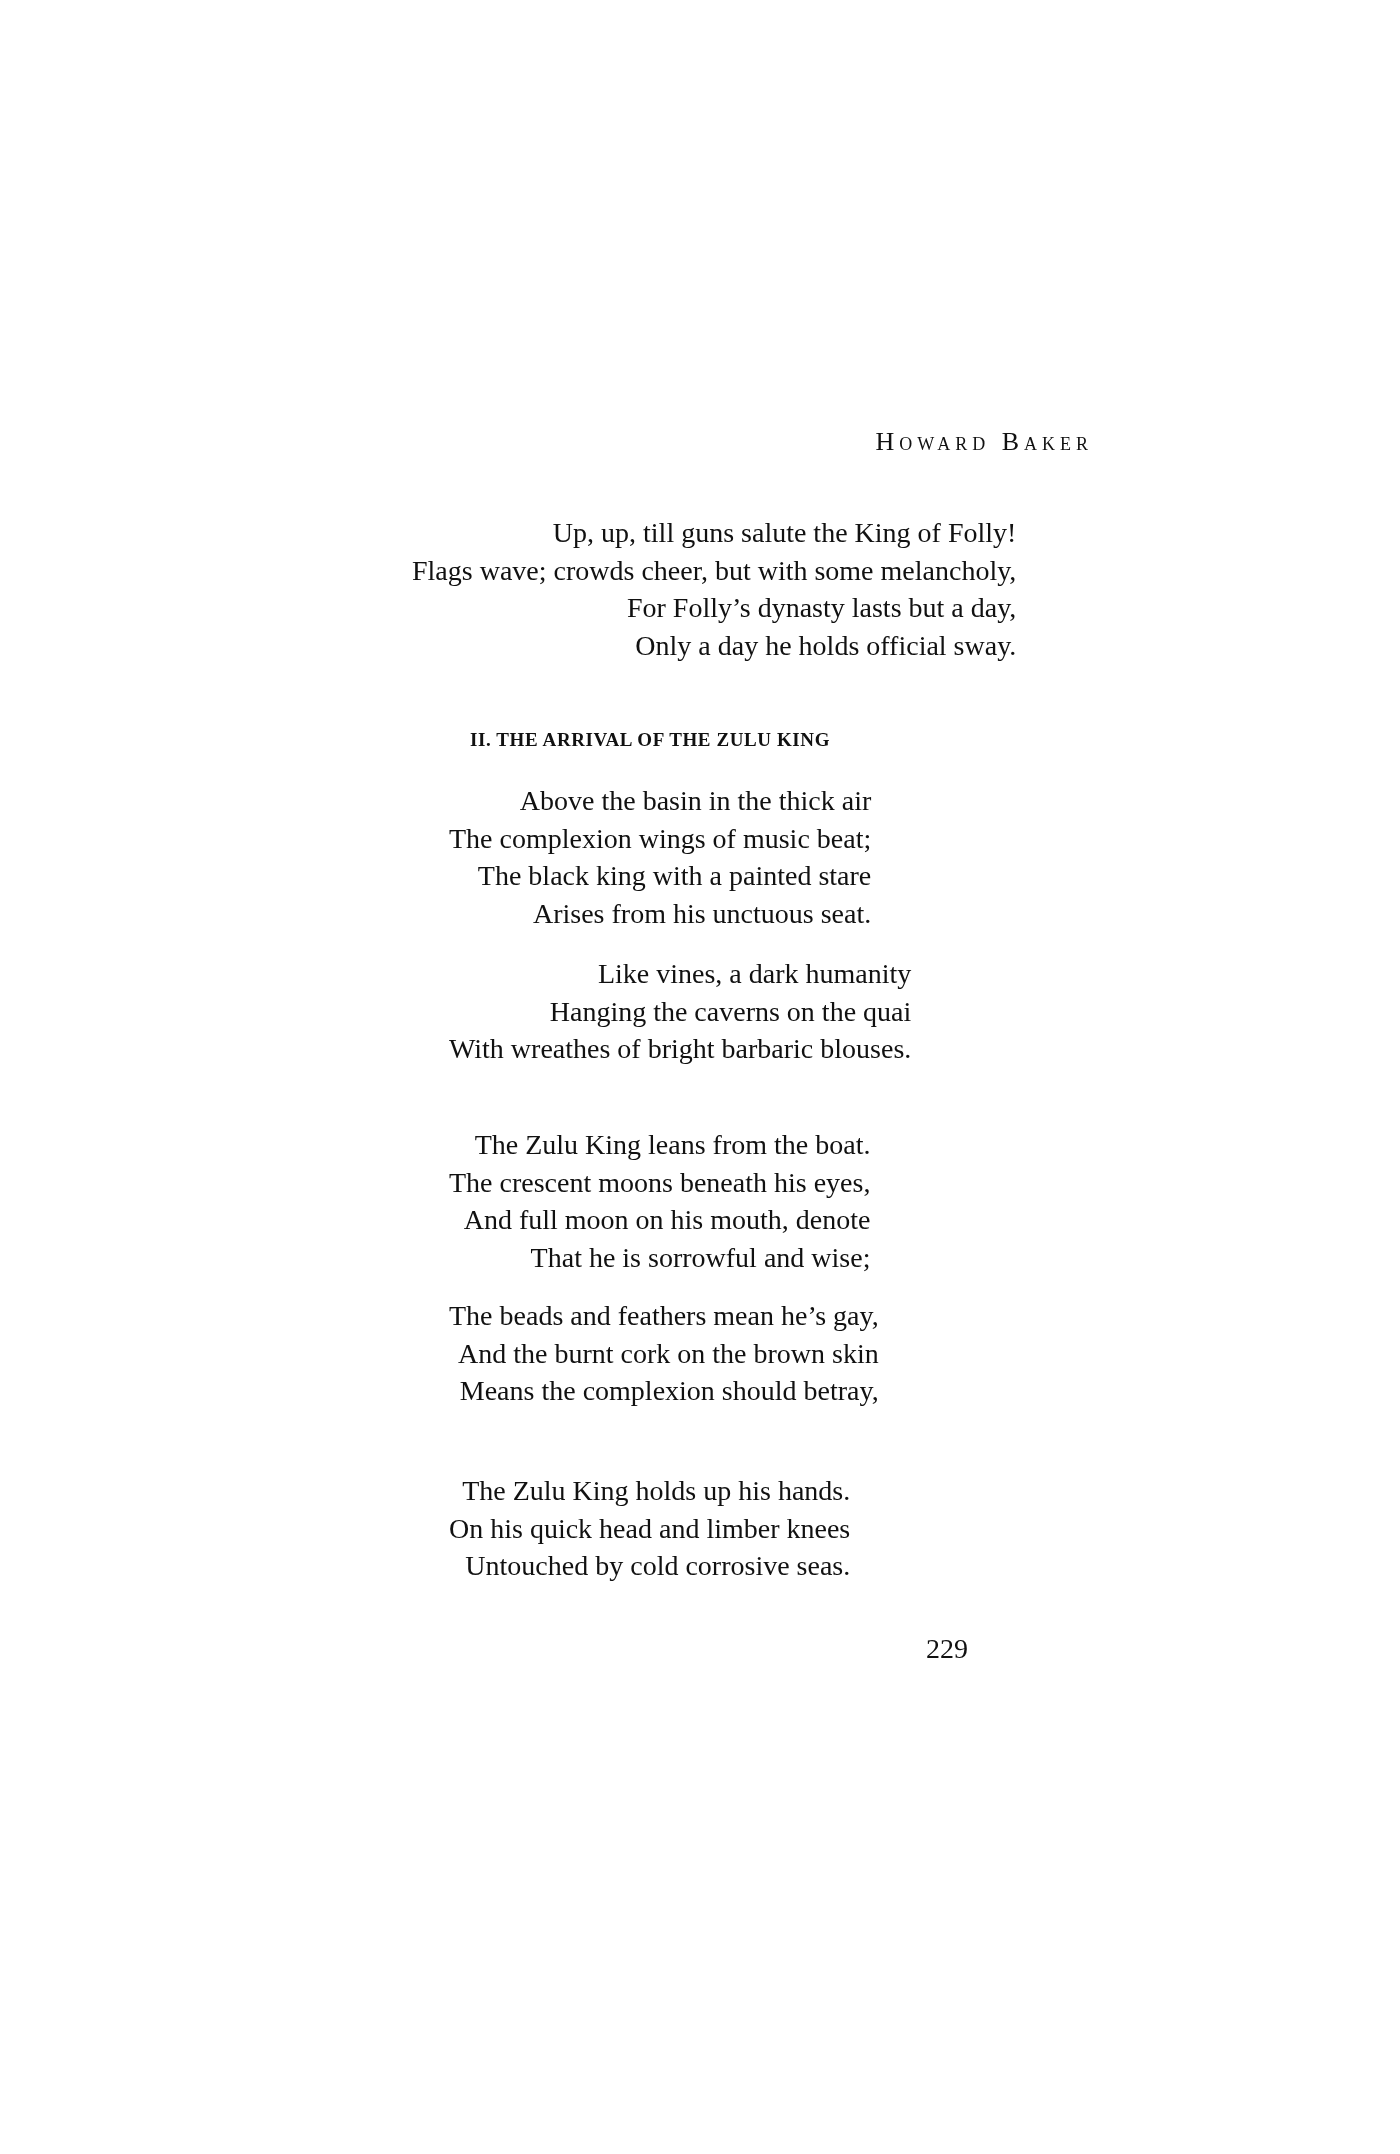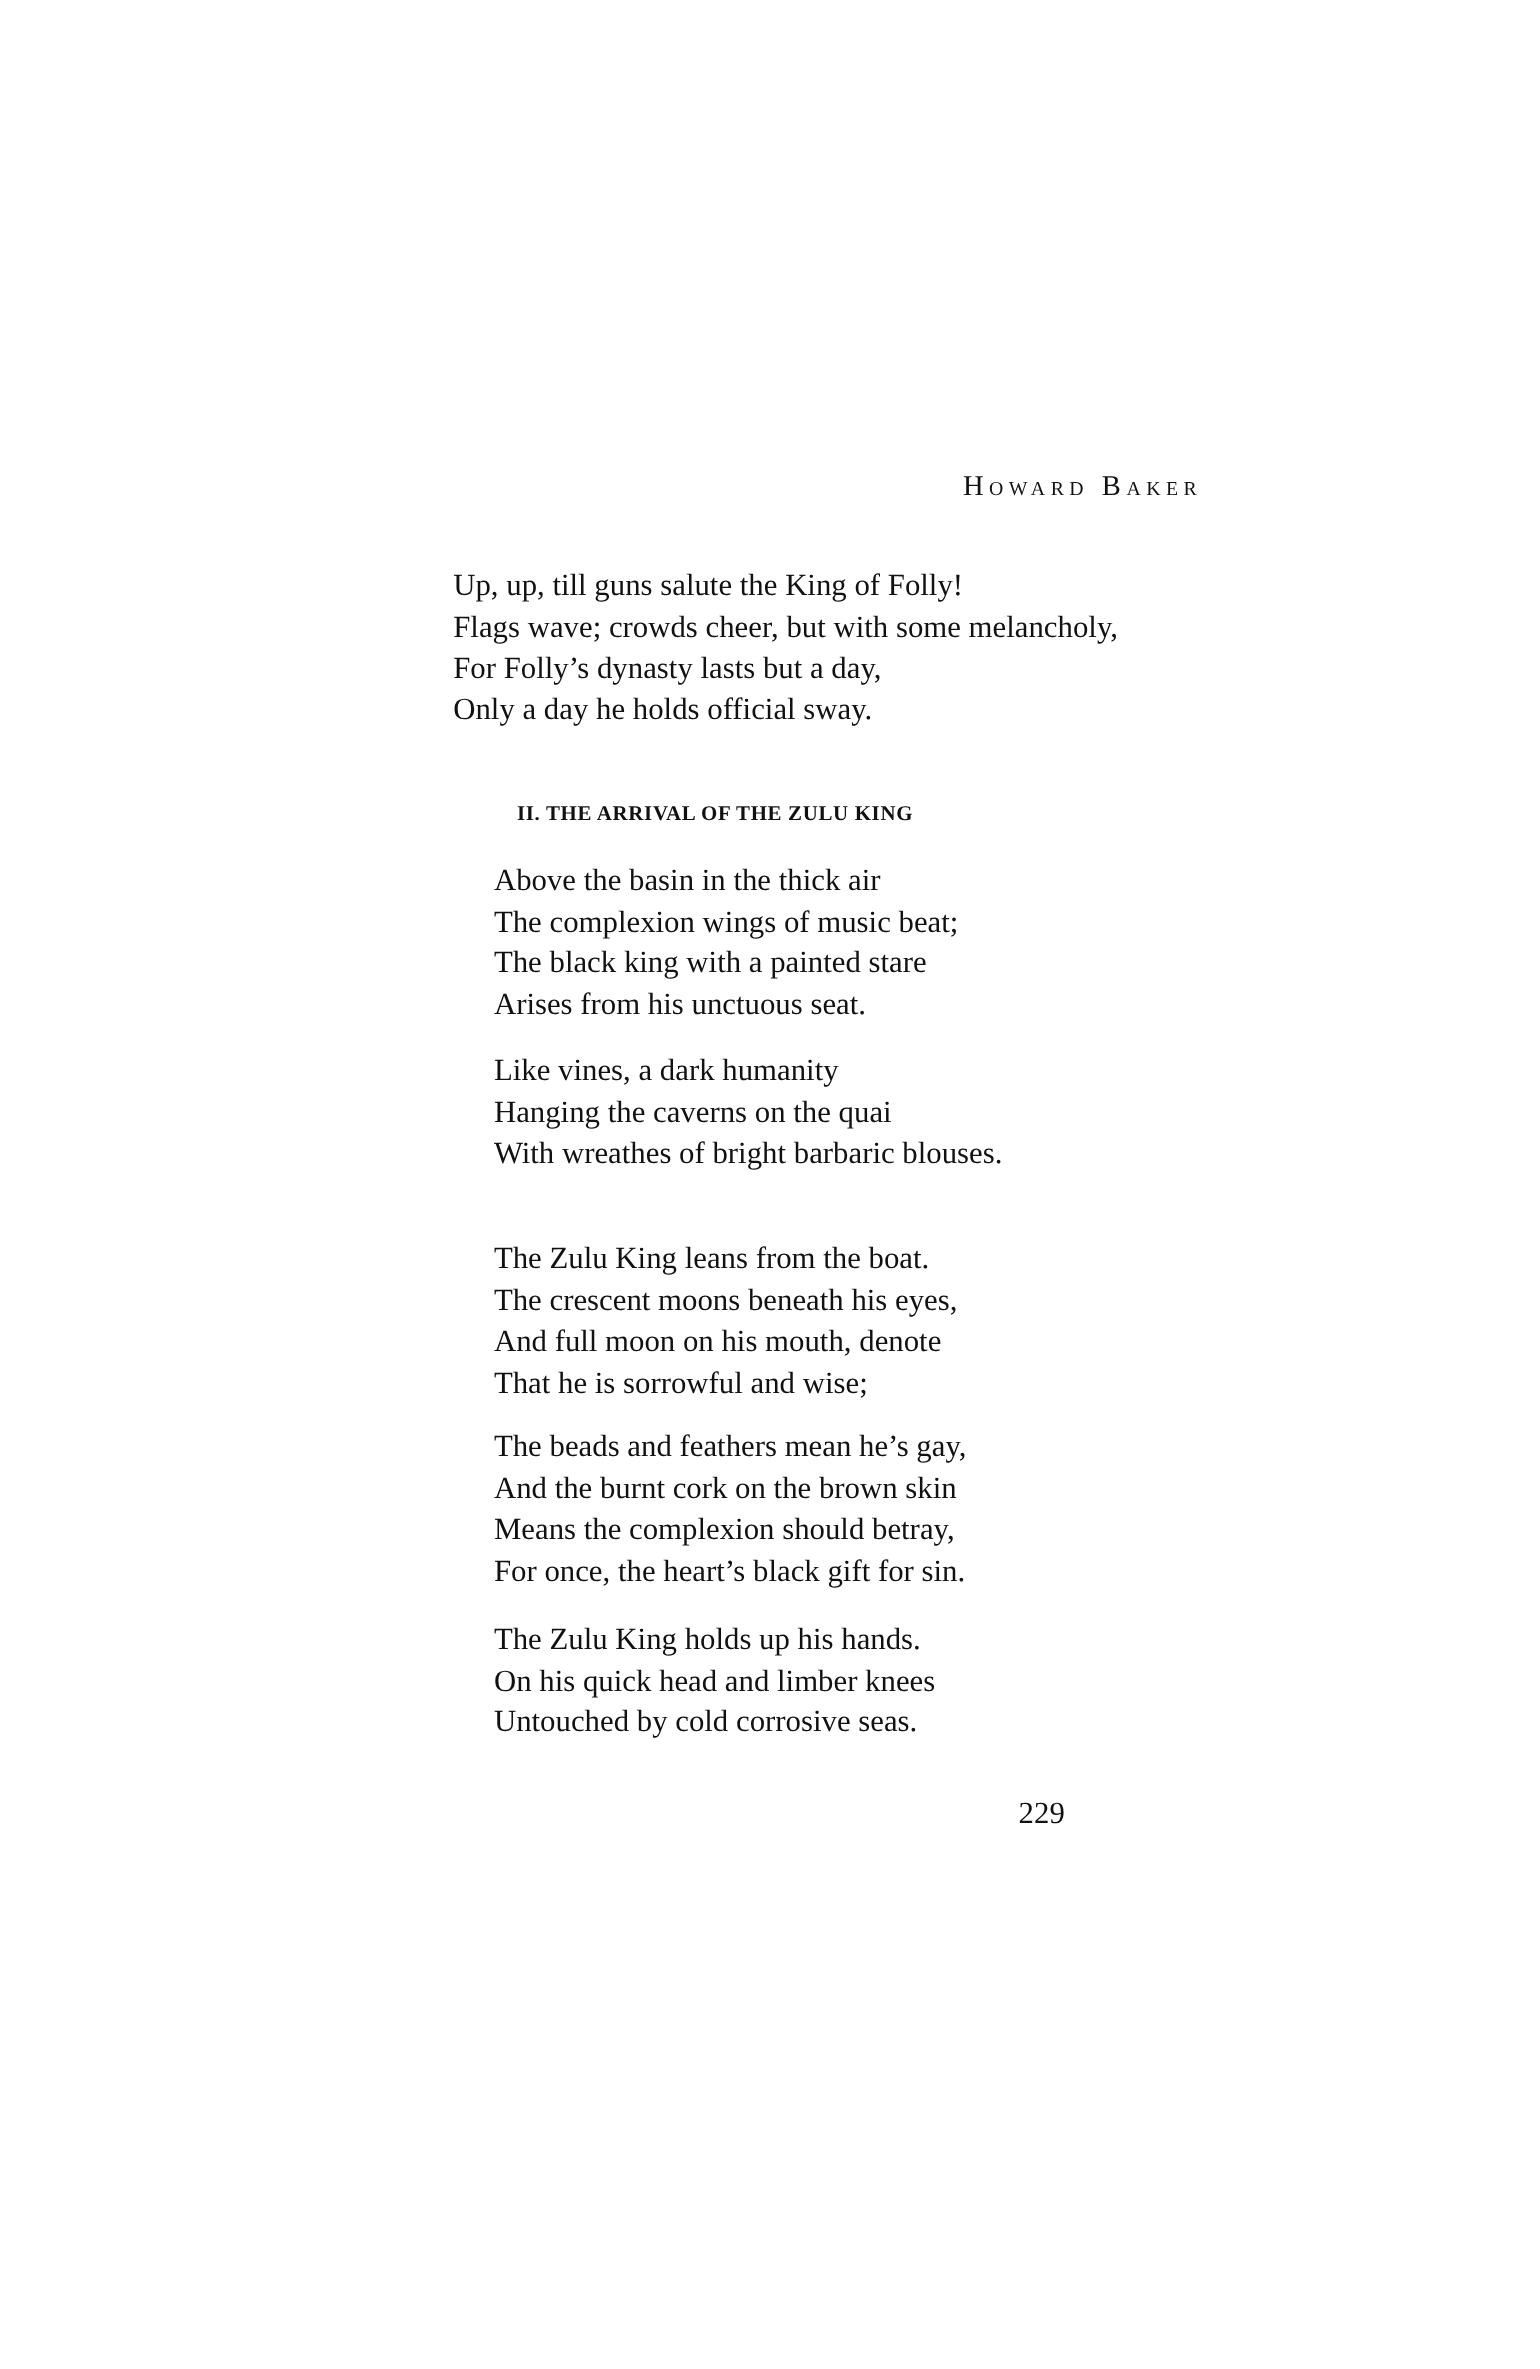--- a/index.html
+++ b/index.html
@@ -2,21 +2,21 @@
 <html><head>
   <meta charset="utf-8">
   <style>
     html, body { margin: 0; padding: 0; background: #ffffff; }
     body { width: 1400px; height: 2154px; position: relative; overflow: hidden;
            font-family: "Liberation Serif", "DejaVu Serif", serif; color: #111111; }
     .page { position: absolute; left: 0; top: 0; width: 1400px; height: 2154px; }
     .running-head { position: absolute; right: 307px; top: 424px; font-size: 26px;
                     font-variant: small-caps; letter-spacing: 5px; white-space: nowrap; line-height: 36px; }
     .stanza { position: absolute; font-size: 28px; line-height: 37.5px; white-space: nowrap; }
-    .stanza .line { display: block; }
+    .stanza .line { display: block; text-align: right; }
     .section-heading { position: absolute; left: 470px; top: 728px; font-size: 19px; font-weight: bold;
                        letter-spacing: 0.6px; white-space: nowrap; line-height: 24px; }
     .page-number { position: absolute; left: 926px; top: 1634px; font-size: 28px; line-height: 30px; }
   </style>
 </head>
 <body>
 
 <div class="page">
 
   <div class="running-head">Howard Baker</div>
@@ -47,21 +47,20 @@
     <span class="line">The Zulu King leans from the boat.</span>
     <span class="line">The crescent moons beneath his eyes,</span>
     <span class="line">And full moon on his mouth, denote</span>
     <span class="line">That he is sorrowful and wise;</span>
   </div>
 
   <div class="stanza" style="left:449px; top:1297px;">
     <span class="line">The beads and feathers mean he’s gay,</span>
     <span class="line">And the burnt cork on the brown skin</span>
     <span class="line">Means the complexion should betray,</span>
-    <span class="line">For once, the heart’s black gift for sin.</span>
   </div>
 
   <div class="stanza" style="left:449px; top:1472px;">
     <span class="line">The Zulu King holds up his hands.</span>
     <span class="line">On his quick head and limber knees</span>
     <span class="line">Untouched by cold corrosive seas.</span>
   </div>
 
   <div class="page-number">229</div>
 

